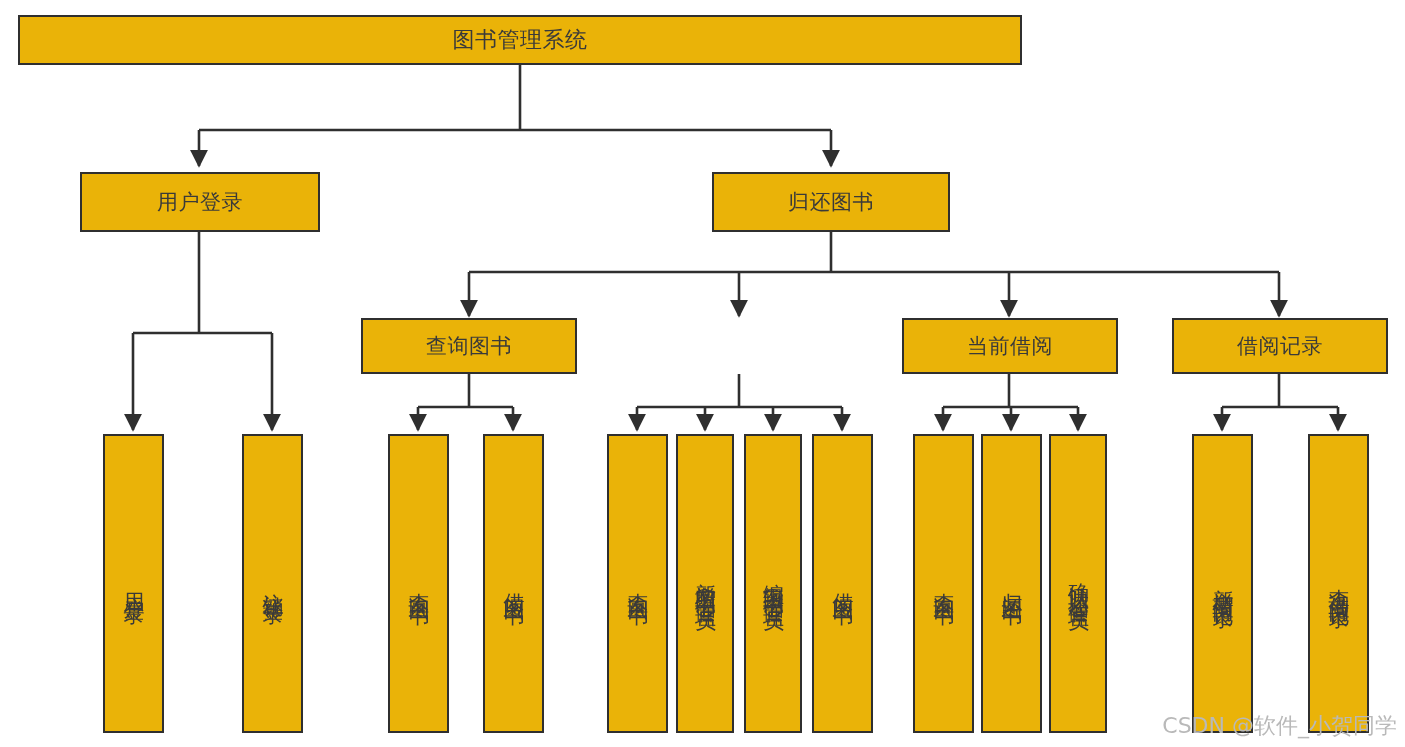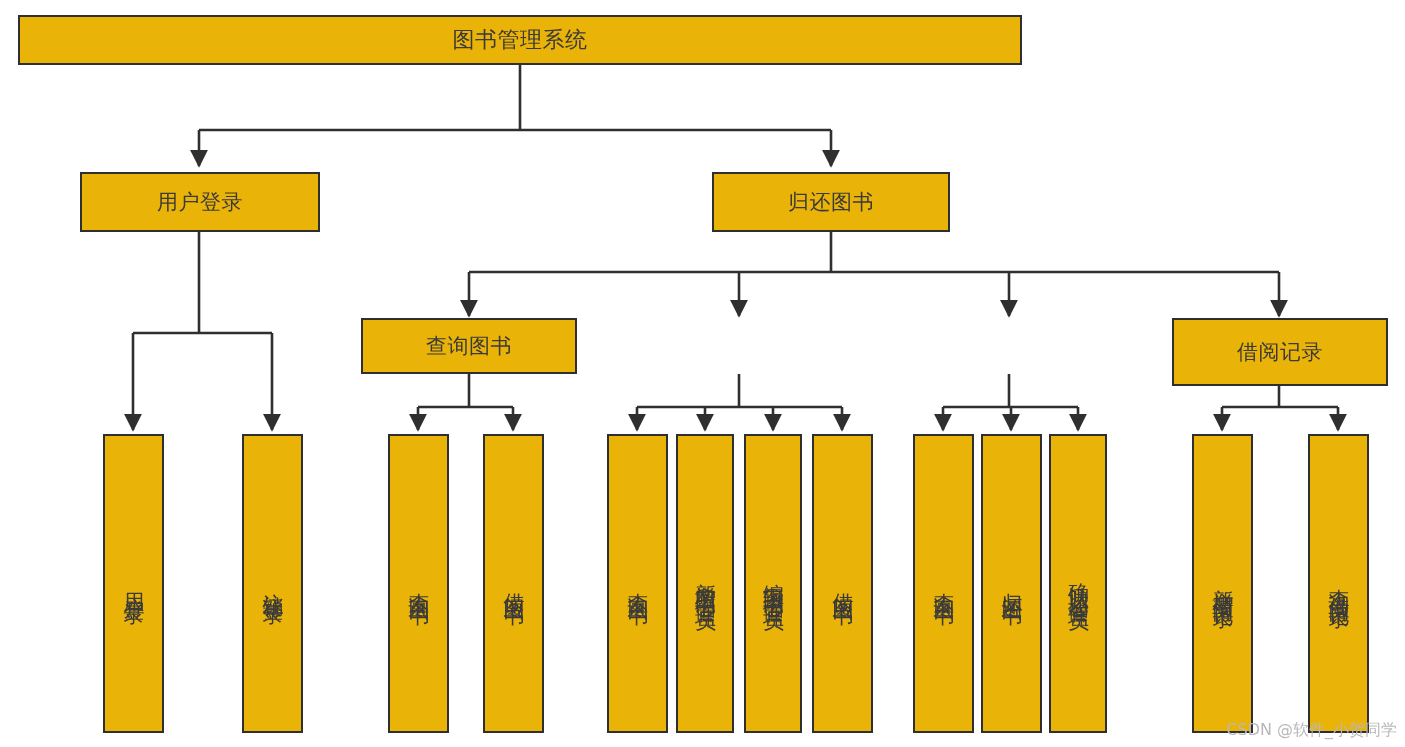--- a/index.html
+++ b/index.html
@@ -60,21 +60,21 @@
     text-orientation: upright;
     font-size: 21px;
     line-height: 1.28;
     letter-spacing: 4px;
     white-space: nowrap;
   }
   .watermark {
     position: absolute;
     right: 8px;
     bottom: 6px;
-    font-size: 16px;
+    font-size: 22px;
     color: #b9b9b9;
     font-family: "DejaVu Sans", "Liberation Sans", sans-serif;
     white-space: nowrap;
     user-select: none;
   }
 </style>
 </head>
 <body>
 
 <div id="diagram-root">
@@ -136,21 +136,24 @@
   <div class="node horiz" style="left:80px; top:172px; width:240px; height:60px;">
     <span class="label">用户登录</span>
   </div>
   <div class="node horiz" style="left:712px; top:172px; width:238px; height:60px;">
     <span class="label">归还图书</span>
   </div>
 
   <div class="node horiz" style="left:361px; top:318px; width:216px; height:56px;">
     <span class="label">查询图书</span>
   </div>
-  <div class="node horiz" style="left:1172px; top:318px; width:216px; height:68px;">
+  <div class="node horiz" style="left:902px; top:318px; width:216px; height:56px;">
+    <span class="label">当前借阅</span>
+  </div>
+  <div class="node horiz" style="left:1172px; top:318px; width:216px; height:56px;">
     <span class="label">借阅记录</span>
   </div>
 
   <div class="node vert" style="left:103px; top:434px; width:61px; height:299px;">
     <span class="label">用户登录</span>
   </div>
   <div class="node vert" style="left:242px; top:434px; width:61px; height:299px;">
     <span class="label">注销登录</span>
   </div>
 

